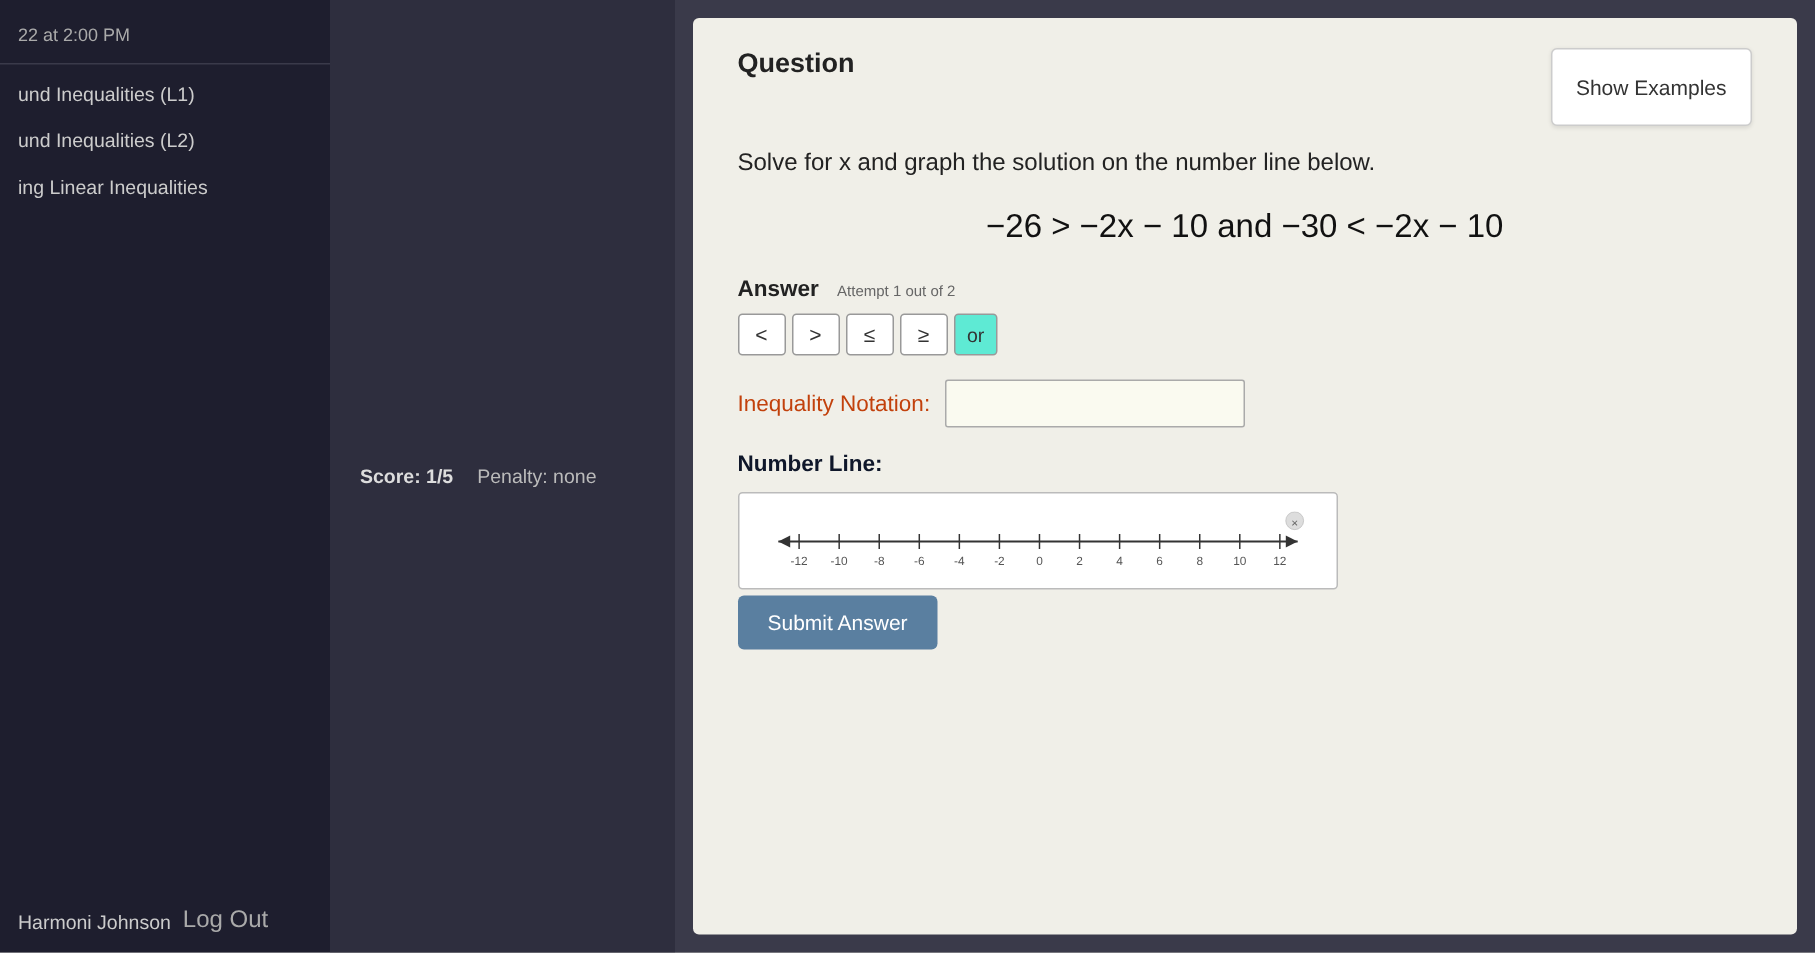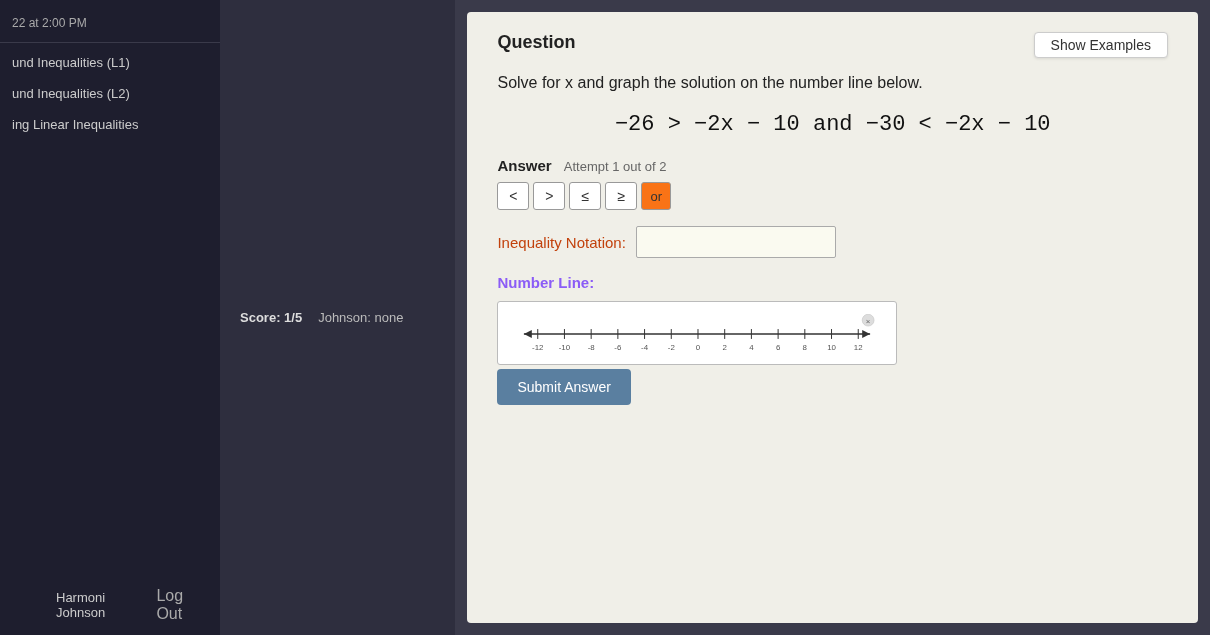--- a/index.html
+++ b/index.html
@@ -38,21 +38,20 @@
       padding: 8px 12px;
       cursor: pointer;
     }
     .sidebar-bottom {
       margin-top: auto;
       padding: 12px;
     }
     .sidebar-user {
       color: #ccc;
       font-size: 13px;
-      margin-left: 44px;
     }
     .sidebar-logout {
       color: #aaa;
       font-size: 16px;
       cursor: pointer;
       margin-left: 8px;
     }
     .sidebar-calculator {
       color: #ccc;
       font-size: 13px;
@@ -117,52 +116,52 @@
     }
     .question-label {
       font-size: 18px;
       font-weight: bold;
       color: #222;
     }
     .show-examples-btn {
       background: white;
       border: 1px solid #ccc;
       border-radius: 4px;
-      padding: 4px 16px;
+      padding: 17px 16px;
       font-size: 14px;
       cursor: pointer;
       color: #333;
       box-shadow: 0 1px 3px rgba(0,0,0,0.1);
     }
 
     .question-instruction {
       font-size: 16px;
       color: #222;
       margin-bottom: 16px;
     }
 
     .equation-display {
       font-size: 22px;
       color: #111;
       text-align: center;
       margin: 20px 0;
-      font-family: Liberation Mono, monospace;
+      font-family: Liberation Sans, sans-serif;
     }
 
     .answer-section {
       margin-top: 16px;
     }
     .answer-header {
       font-size: 15px;
       font-weight: bold;
       color: #222;
       margin-bottom: 8px;
     }
     .attempt-text {
-      font-size: 13px;
+      font-size: 10px;
       color: #666;
       font-weight: normal;
       margin-left: 8px;
       text-align: center;
     }
 
     .symbol-buttons {
       display: flex;
       gap: 4px;
       margin-bottom: 16px;
@@ -175,21 +174,21 @@
       width: 32px;
       height: 28px;
       font-size: 14px;
       cursor: pointer;
       display: flex;
       align-items: center;
       justify-content: center;
       color: #333;
     }
     .or-btn {
-      background: #f97316;
+      background: #5eead4;
       border: 1px solid #999;
       border-radius: 3px;
       padding: 0 8px;
       height: 28px;
       font-size: 13px;
       cursor: pointer;
       display: flex;
       align-items: center;
       justify-content: center;
       color: #333;
@@ -215,21 +214,21 @@
       padding: 0 8px;
       border-radius: 2px;
     }
 
     .number-line-section {
       margin-top: 8px;
     }
     .number-line-label {
       font-size: 15px;
       font-weight: bold;
-      color: #8b5cf6;
+      color: #0f172a;
       margin-bottom: 10px;
     }
     .number-line-container {
       background: white;
       border: 1px solid #bbb;
       border-radius: 3px;
       padding: 12px 16px 6px;
       width: 400px;
       position: relative;
     }
@@ -269,21 +268,21 @@
       <span class="sidebar-user">Harmoni Johnson</span>
       <span class="sidebar-logout">Log Out</span>
     </div>
   </div>
 </div>
 
 <div class="main">
 
   <div class="topbar">
     <span class="score-text">Score: 1/5</span>
-    <span class="penalty-text">Johnson: none</span>
+    <span class="penalty-text">Penalty: none</span>
     <div class="progress-bar-container">
       <div class="progress-segment filled"></div>
       <div class="progress-segment empty"></div>
       <div class="progress-segment empty"></div>
       <div class="progress-segment empty"></div>
       <div class="progress-segment empty"></div>
     </div>
   </div>
 
   <div class="question-area">

